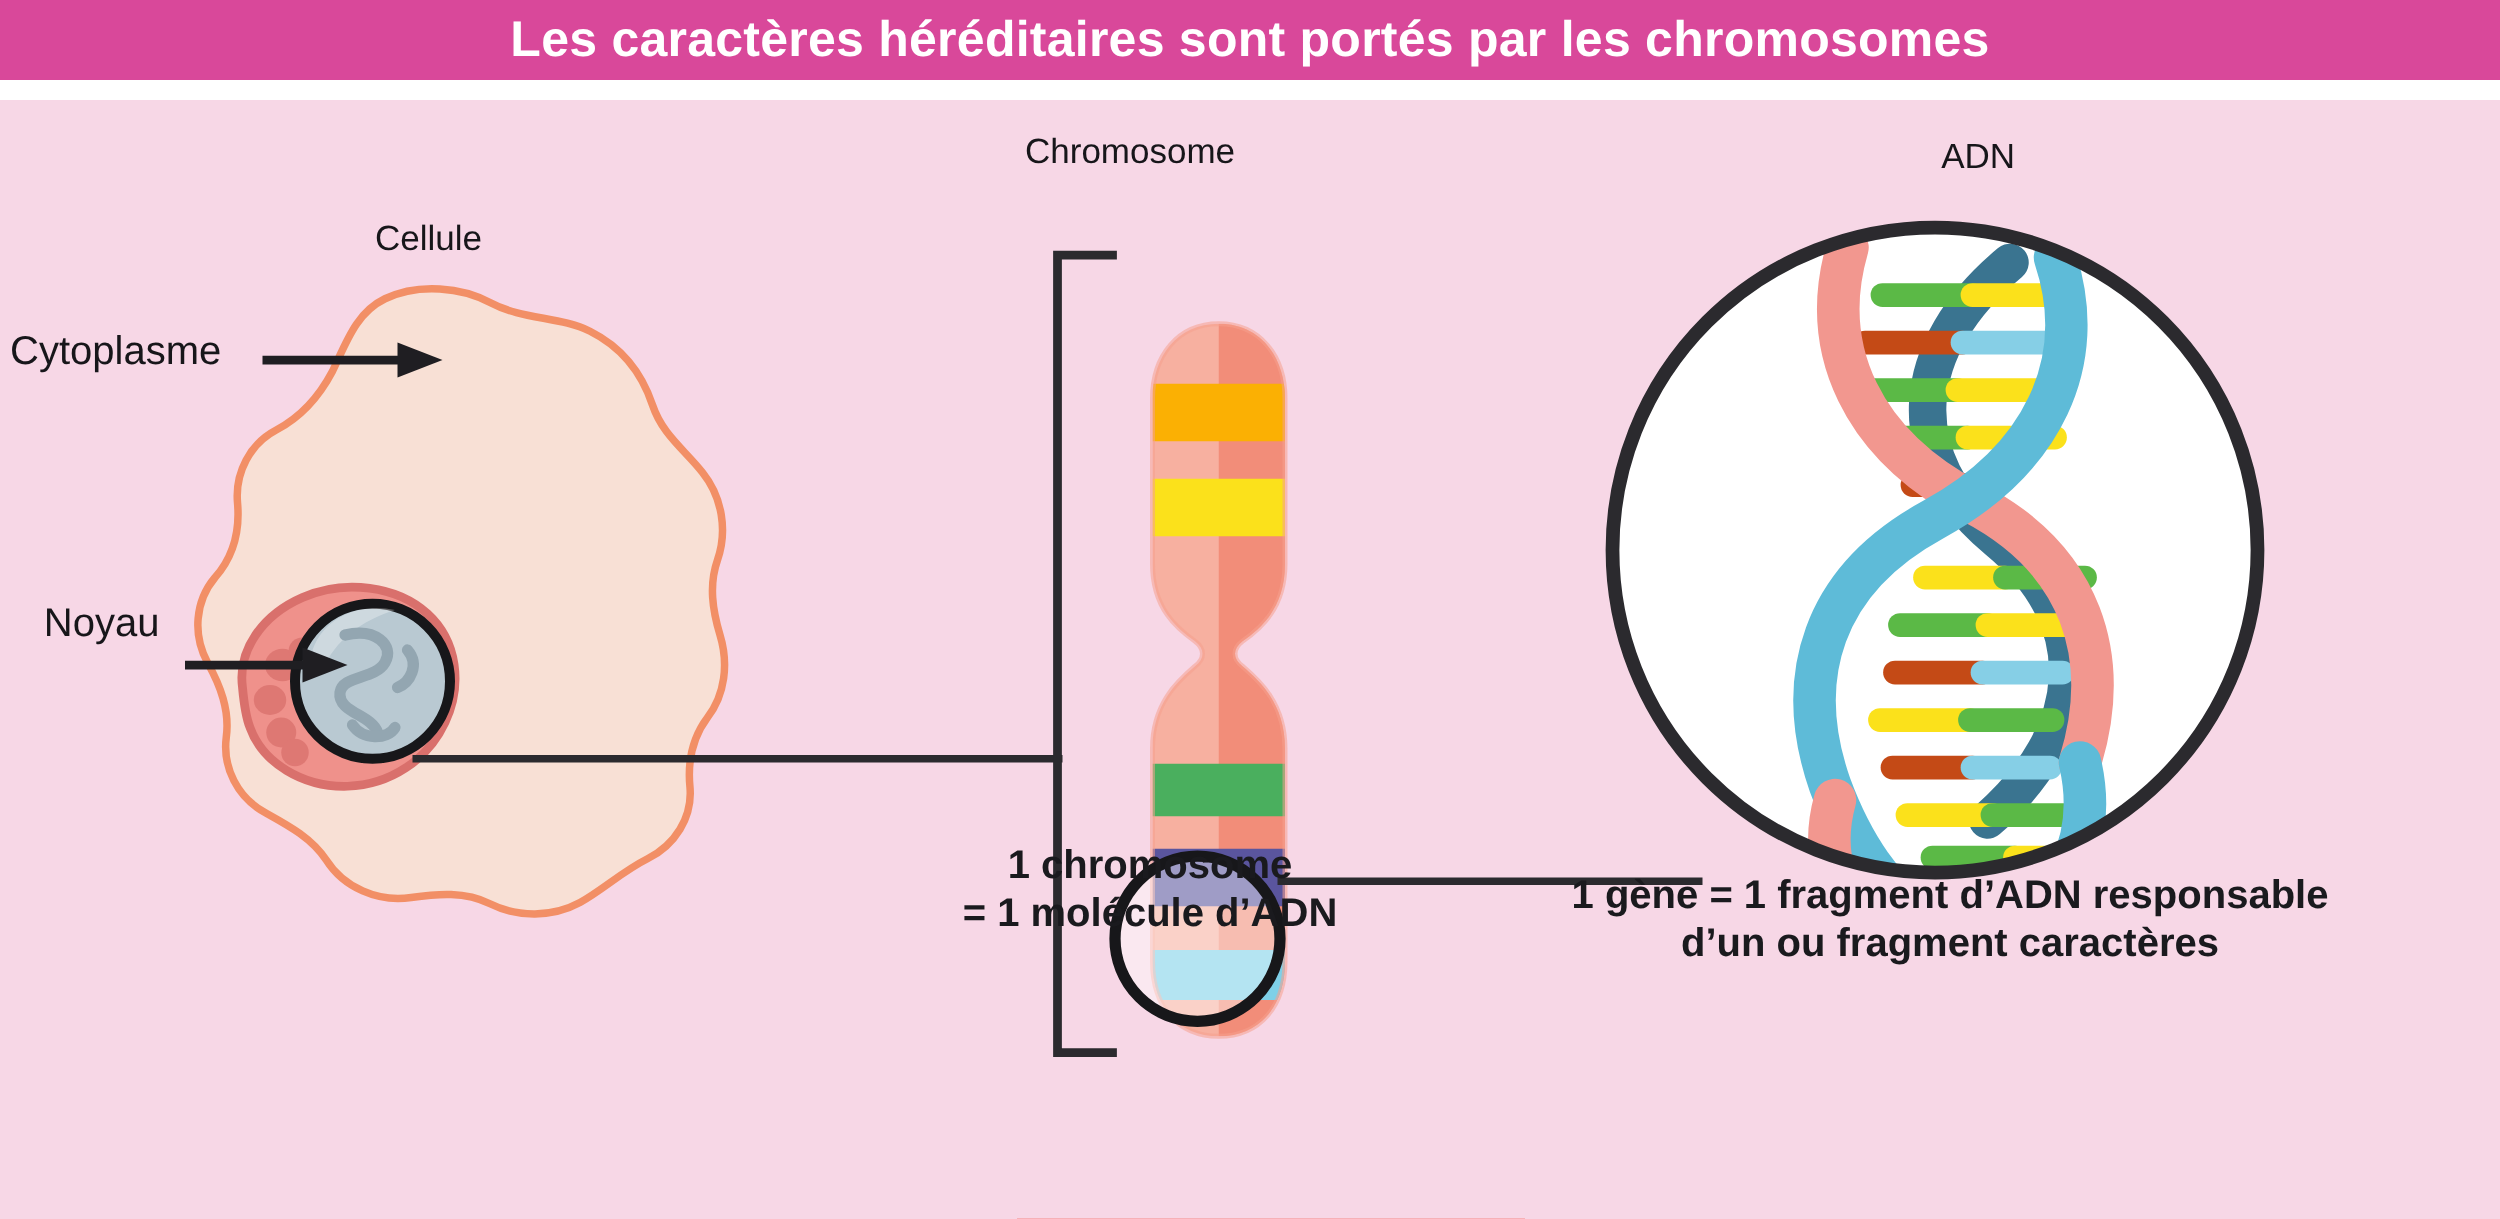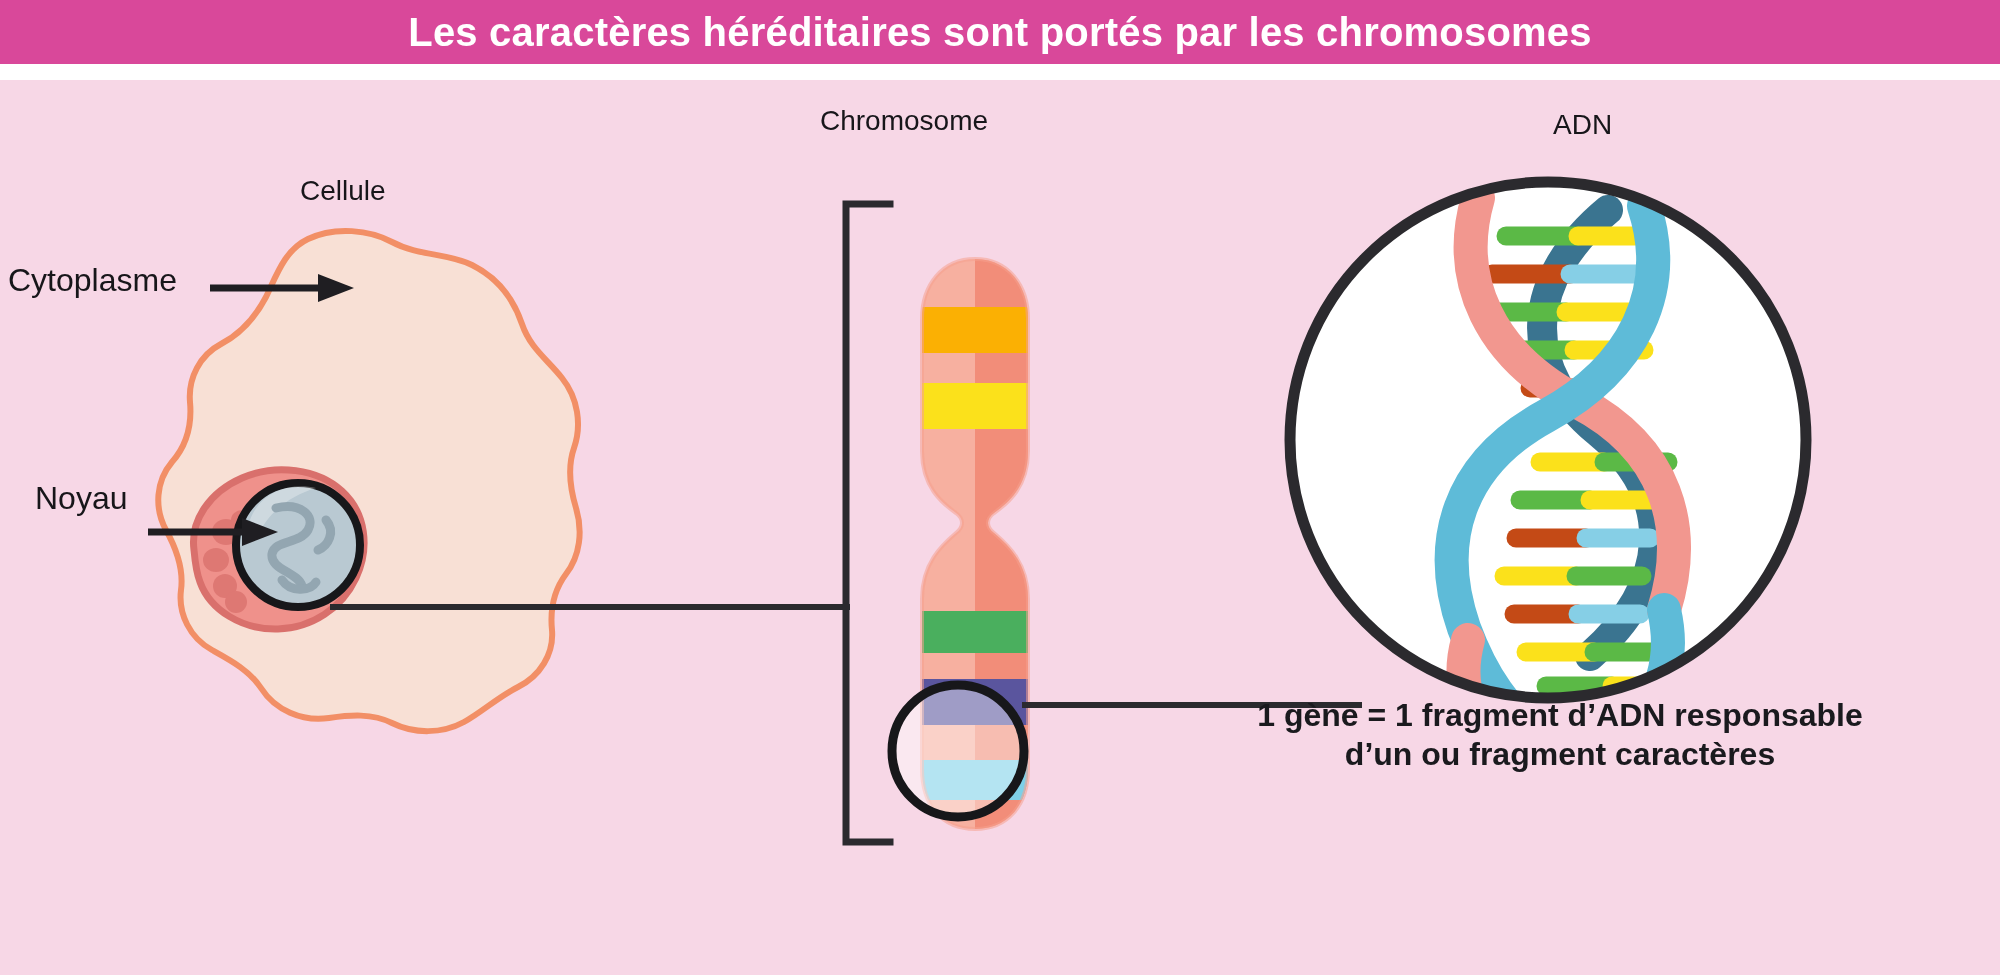--- a/index.html
+++ b/index.html
@@ -304,20 +304,24 @@
 
           <path d="M 190 470 C 176 520 196 556 226 586" fill="none" stroke="#f2978f" stroke-width="34" stroke-linecap="round"></path>
 
           <path d="M 386 440 C 400 500 376 546 330 580" fill="none" stroke="#5ebbd8" stroke-width="34" stroke-linecap="round"></path>
         </g>
 
         <circle cx="270" cy="270" r="258" fill="none" stroke="#2b2a2e" stroke-width="11"></circle>
       </svg>
     </div>
 
+    <div class="caption" style="left:755px; top:592px; width:330px;">
+      <div>1 chromosome</div>
+      <div>= 1 molécule d’ADN</div>
+    </div>
 
     <div class="caption" style="left:1120px; top:616px; width:880px;">
       <div>1 gène = 1 fragment d’ADN responsable</div>
       <div>d’un ou fragment caractères</div>
     </div>
 
   </div>
 </div>
 
 </body></html>

